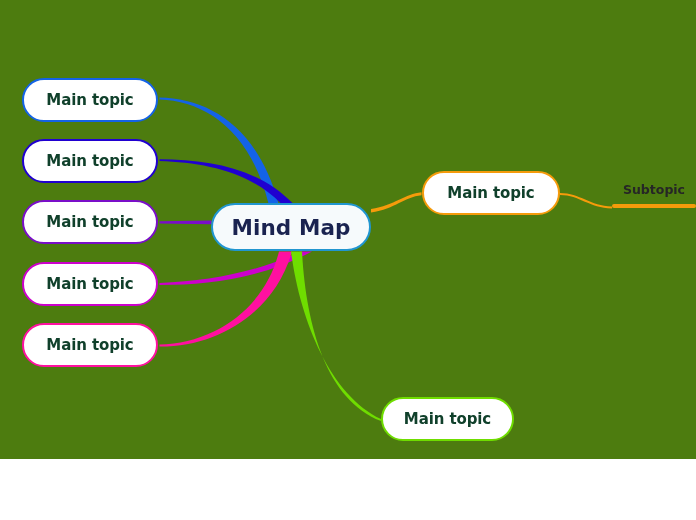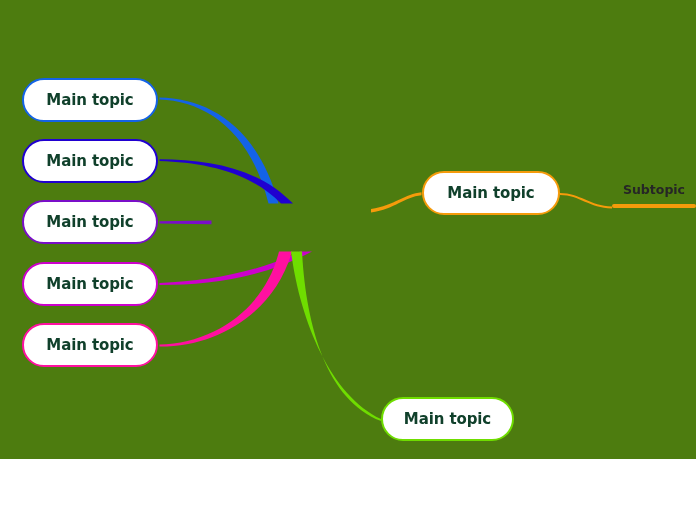--- a/index.html
+++ b/index.html
@@ -134,20 +134,23 @@
   </div>
 
   <div class="node" style="left:22px; top:262px; width:136px; height:44px; border-color:#cc00cc;">
     <span class="node-label">Main topic</span>
   </div>
 
   <div class="node" style="left:22px; top:323px; width:136px; height:44px; border-color:#ff10a0;">
     <span class="node-label">Main topic</span>
   </div>
 
+  <div class="node center" style="left:211px; top:203px; width:160px; height:48px; border-color:#2196d0;">
+    <span class="node-label">Mind Map</span>
+  </div>
 
   <div class="node" style="left:422px; top:171px; width:138px; height:44px; border-color:#f59b0b;">
     <span class="node-label">Main topic</span>
   </div>
 
   <div class="node" style="left:381px; top:397px; width:133px; height:44px; border-color:#6fdd00;">
     <span class="node-label">Main topic</span>
   </div>
 
   <div class="leaf" style="left:612px; top:182px; width:84px;">

